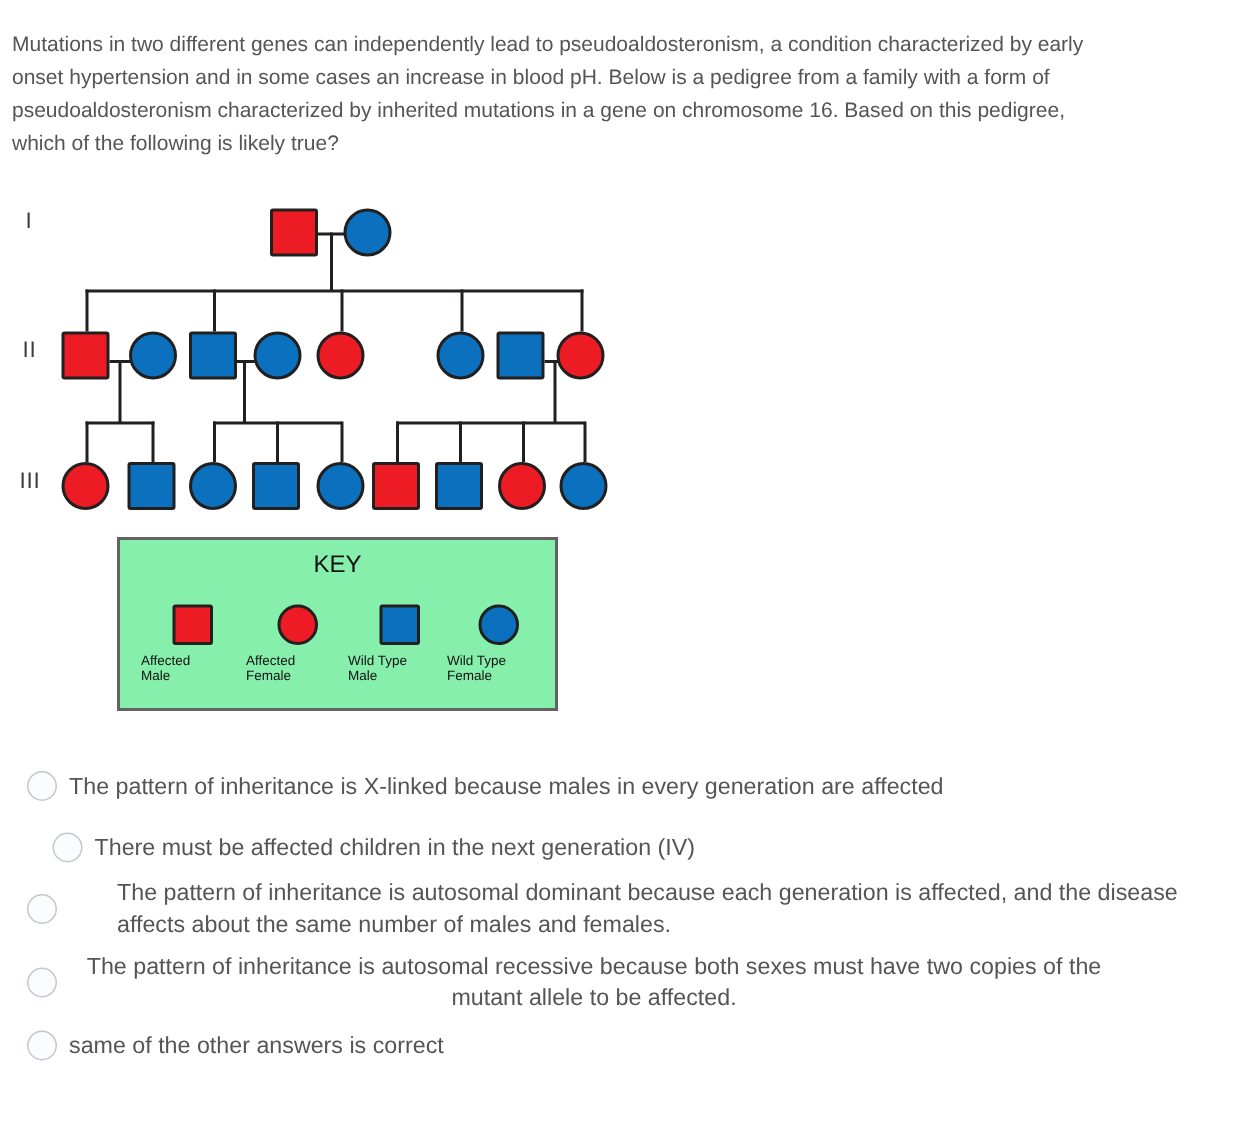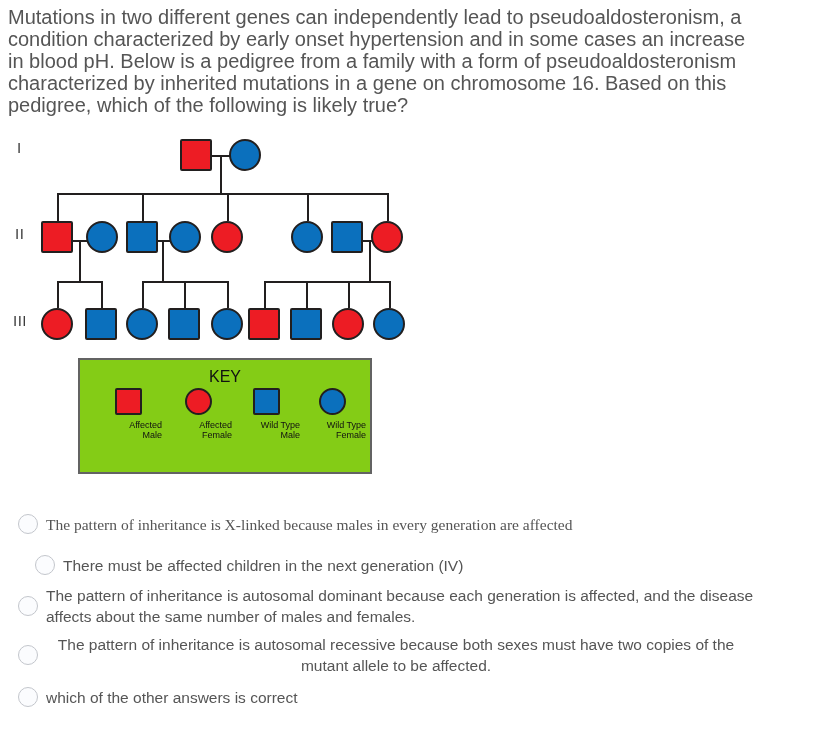--- a/index.html
+++ b/index.html
@@ -13,23 +13,23 @@
     font-family: "Liberation Sans", sans-serif;
     color: #4a4a4a;
     position: relative;
     overflow: hidden;
   }
 
   
   #question-stem {
     position: absolute;
     left: 8px;
-    top: 6px;
+    top: 18px;
     width: 740px;
-    font-size: 20px;
+    font-size: 14px;
     line-height: 22px;
     color: #555555;
   }
 
   
   #pedigree {
     position: absolute;
     left: 0px;
     top: 128px;
     width: 430px;
@@ -61,38 +61,38 @@
   .ln.v { width: 2px; }
 
   
   #key-box {
     position: absolute;
     left: 78px;
     top: 358px;
     width: 294px;
     height: 116px;
     border: 2px solid #636363;
-    background: #84cc16;
+    background: #86efac;
     box-sizing: border-box;
   }
   #key-title {
     position: absolute;
     top: 8px;
     left: 0;
     width: 100%;
     text-align: center;
     font-size: 16px;
     color: #111111;
     font-family: "Liberation Sans", sans-serif;
   }
   .key-item {
     position: absolute;
-    top: 28px;
+    top: 43px;
     width: 68px;
-    text-align: right;
+    text-align: left;
   }
   .key-swatch {
     width: 27px;
     height: 27px;
     margin: 0 auto;
     box-sizing: border-box;
     border: 2px solid #221f1f;
   }
   .key-swatch.square { border-radius: 2px; }
   .key-swatch.circle { border-radius: 50%; }
@@ -234,37 +234,37 @@
     <div class="key-swatch circle wild"></div>
     <div class="key-caption">
       <div>Wild Type</div>
       <div>Female</div>
     </div>
   </div>
 </div>
 
 <div id="options">
 
-  <div class="option" style="height:48px;font-family:Liberation Serif, serif;">
+  <div class="option" style="height:48px;">
     <span class="radio"></span>
     <span class="option-text" style="max-width:680px;">The pattern of inheritance is X-linked because males in every generation are affected</span>
   </div>
 
   <div class="option" style="height:34px;padding-left:35px;">
     <span class="radio"></span>
     <span class="option-text" style="max-width:700px;">There must be affected children in the next generation (IV)</span>
   </div>
 
-  <div class="option" style="height:48px;">
+  <div class="option" style="height:48px;gap:32px;">
     <span class="radio"></span>
     <span class="option-text" style="max-width:712px;">The pattern of inheritance is autosomal dominant because each generation is affected, and the disease affects about the same number of males and females.</span>
   </div>
 
   <div class="option" style="height:50px;text-align:center;">
     <span class="radio"></span>
     <span class="option-text" style="max-width:700px;">The pattern of inheritance is autosomal recessive because both sexes must have two copies of the mutant allele to be affected.</span>
   </div>
 
   <div class="option" style="height:34px;">
     <span class="radio"></span>
-    <span class="option-text">which of the other answers is correct</span>
+    <span class="option-text">same of the other answers is correct</span>
   </div>
 </div>
 
 </body></html>

